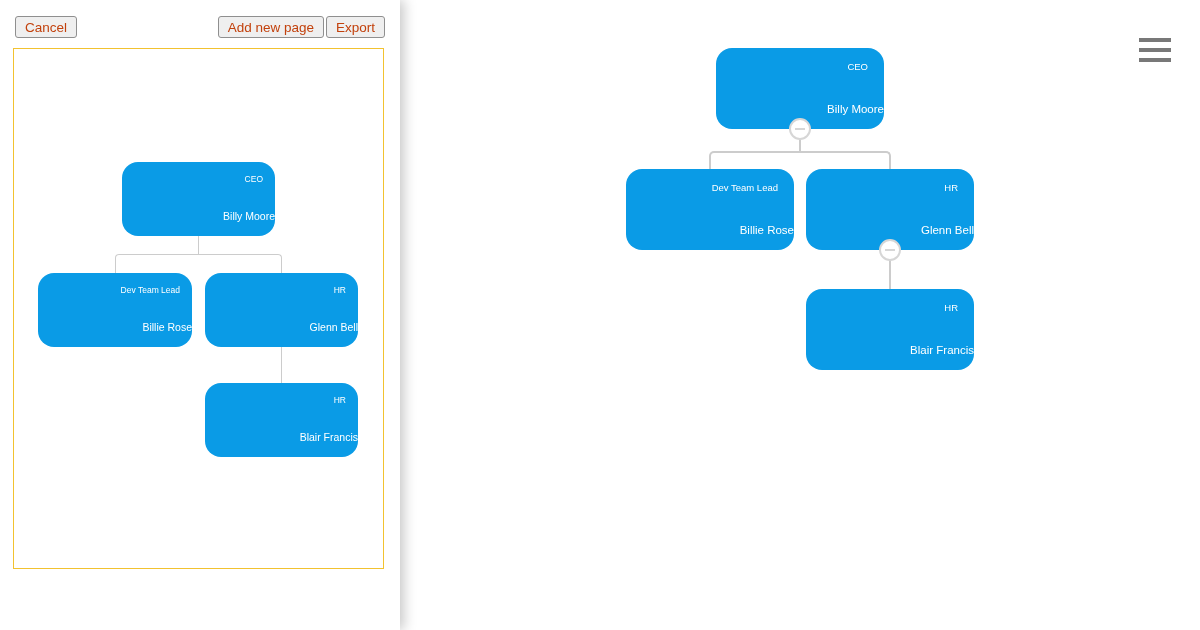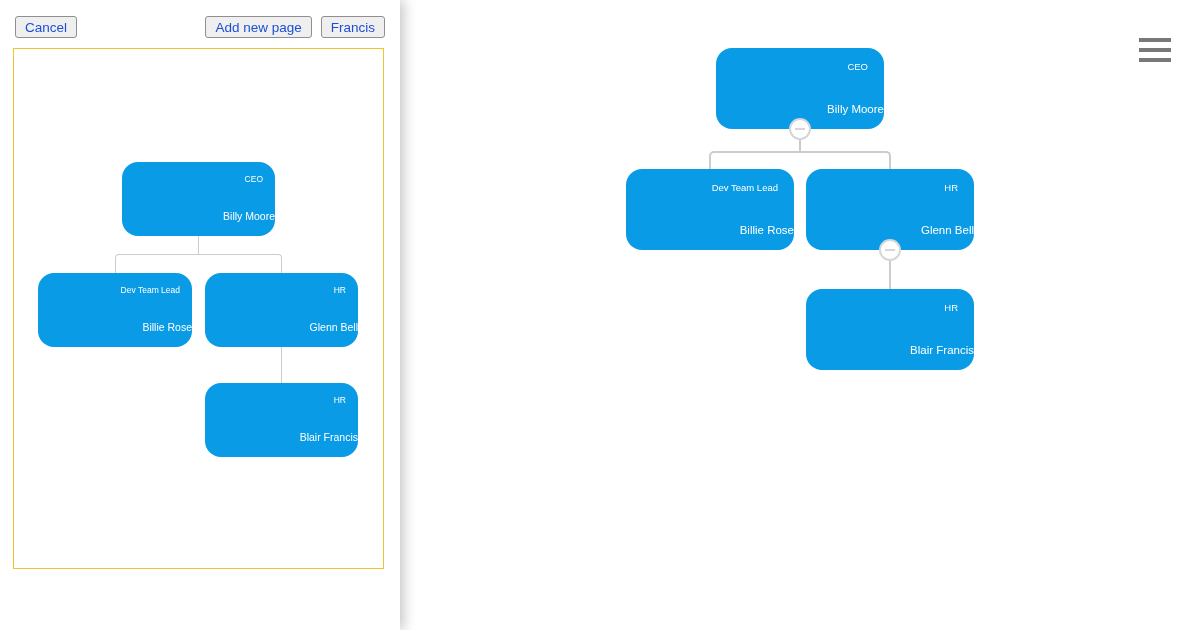--- a/index.html
+++ b/index.html
@@ -16,25 +16,25 @@
     position: absolute; left: 0; top: 0;
     width: 400px; height: 630px;
     background: #ffffff;
     box-shadow: 4px 0 12px rgba(0,0,0,0.22);
     z-index: 10;
   }
   .toolbar {
     position: absolute; left: 15px; right: 15px; top: 16px;
     display: flex; justify-content: space-between; align-items: center;
   }
-  .btn-group { display: flex; gap: 9px; }
+  .btn-group { display: flex; gap: 2px; }
   button.ui-btn {
     font-family: inherit;
     font-size: 13.5px;
-    color: #1d4ed8;
+    color: #c2410c;
     background: var(--button_bg, #efefef);
     border: 1px solid var(--button_border, #8f8f8f);
     border-radius: 3px;
     height: 22px;
     padding: 1px 9px;
     line-height: 17px;
     cursor: pointer;
   }
   .preview-frame {
     position: absolute; left: 13px; top: 48px;
@@ -126,21 +126,21 @@
 </style>
 </head>
 <body>
 
 <div class="left-panel">
 
   <div class="toolbar">
     <button class="ui-btn">Cancel</button>
     <div class="btn-group">
       <button class="ui-btn">Add new page</button>
-      <button class="ui-btn">Francis</button>
+      <button class="ui-btn">Export</button>
     </div>
   </div>
 
   <div class="preview-frame">
 
     <div class="line l-prev-stub"></div>
     <div class="elbow l-prev-elbow"></div>
     <div class="line l-prev-drop"></div>
 
     <div class="chart-node n-prev-billy">

